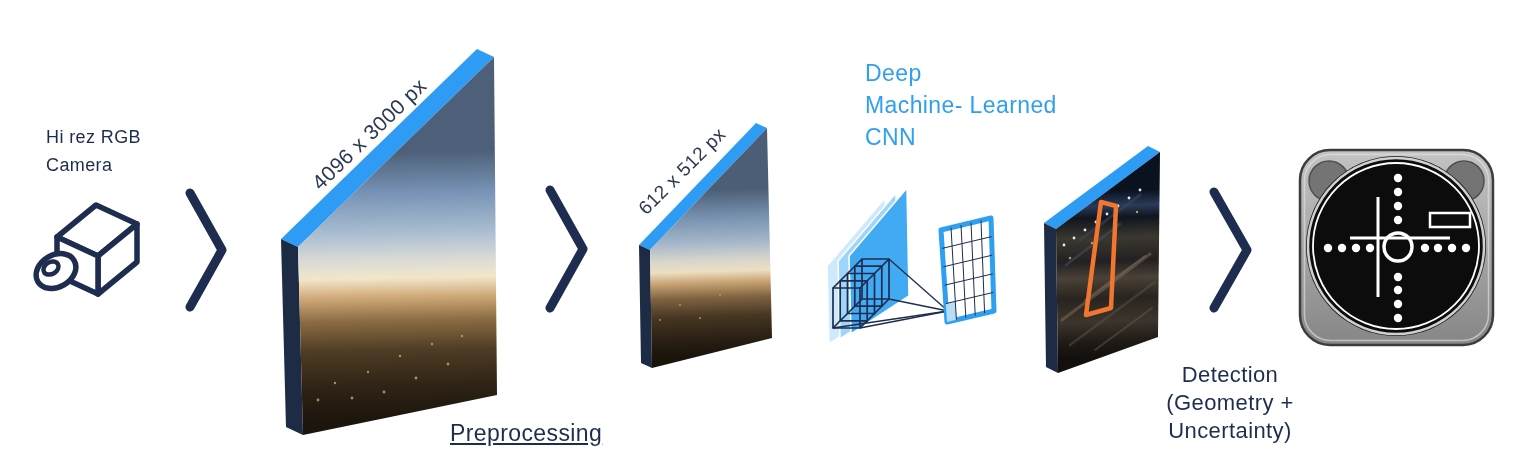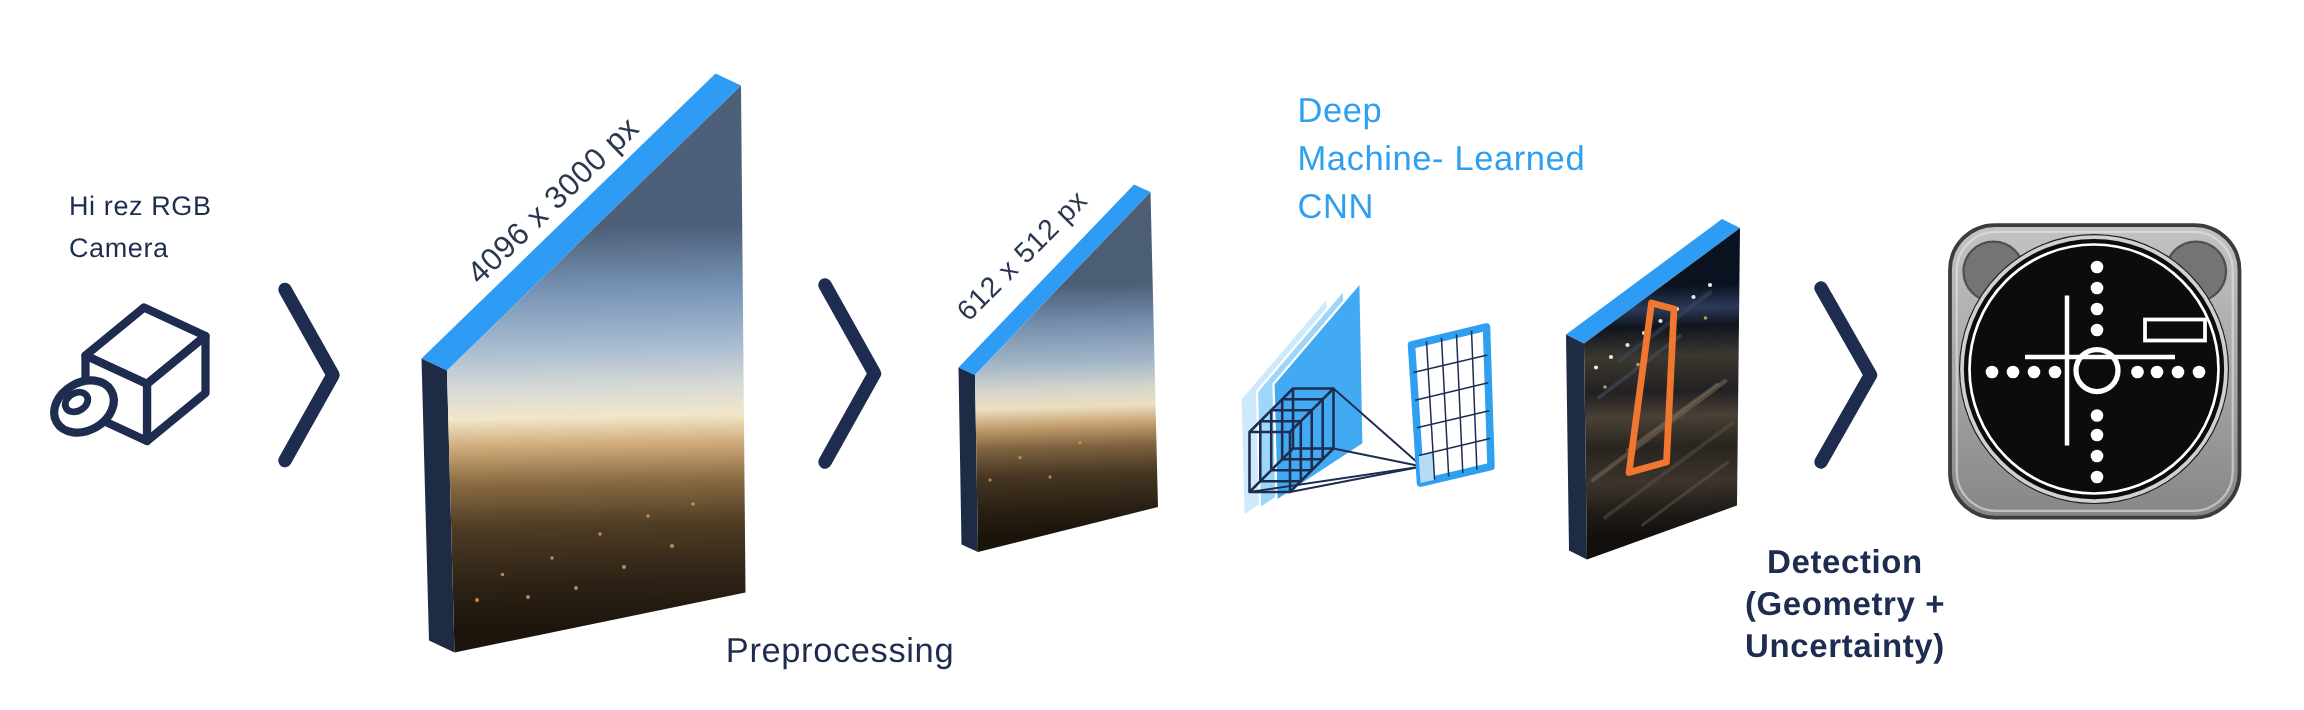--- a/index.html
+++ b/index.html
@@ -10,23 +10,23 @@
   .stage svg{position:absolute;left:0;top:0;}
   .lbl{
     position:absolute;color:#1e2d4f;font-weight:500;
     white-space:pre-line;letter-spacing:.4px;
   }
   .lbl-camera{left:46px;top:124px;width:180px;font-size:18px;line-height:1.55;}
   .lbl-raw{left:280px;top:122px;width:180px;height:26px;font-size:21px;text-align:center;
     transform:rotate(-44deg);transform-origin:center;color:#2b3950;}
   .lbl-resized{left:613px;top:160px;width:140px;height:24px;font-size:19px;text-align:center;
     transform:rotate(-45deg);transform-origin:center;color:#2b3950;}
-  .lbl-preprocessing{left:450px;top:420px;width:220px;font-size:23px;text-align:center;}
+  .lbl-preprocessing{left:450px;top:420px;width:220px;font-size:23px;text-align:left;text-decoration:underline;}
   .lbl-cnn{left:833px;top:57px;width:250px;font-size:23px;line-height:1.4;color:#2f9ff0;margin-left:32px;}
-  .lbl-detection{left:1125px;top:361px;width:210px;font-size:22px;line-height:1.28;text-align:center;font-weight:bold;}
+  .lbl-detection{left:1125px;top:361px;width:210px;font-size:22px;line-height:1.28;text-align:center;}
 </style>
 </head>
 <body>
 
 <div class="stage">
 
   <svg width="1536" height="473" viewBox="0 0 1536 473">
     <defs>
       <linearGradient id="gradBig" gradientUnits="userSpaceOnUse" x1="396" y1="152" x2="401" y2="420">
         <stop offset="0" stop-color="#4e6079"></stop>

